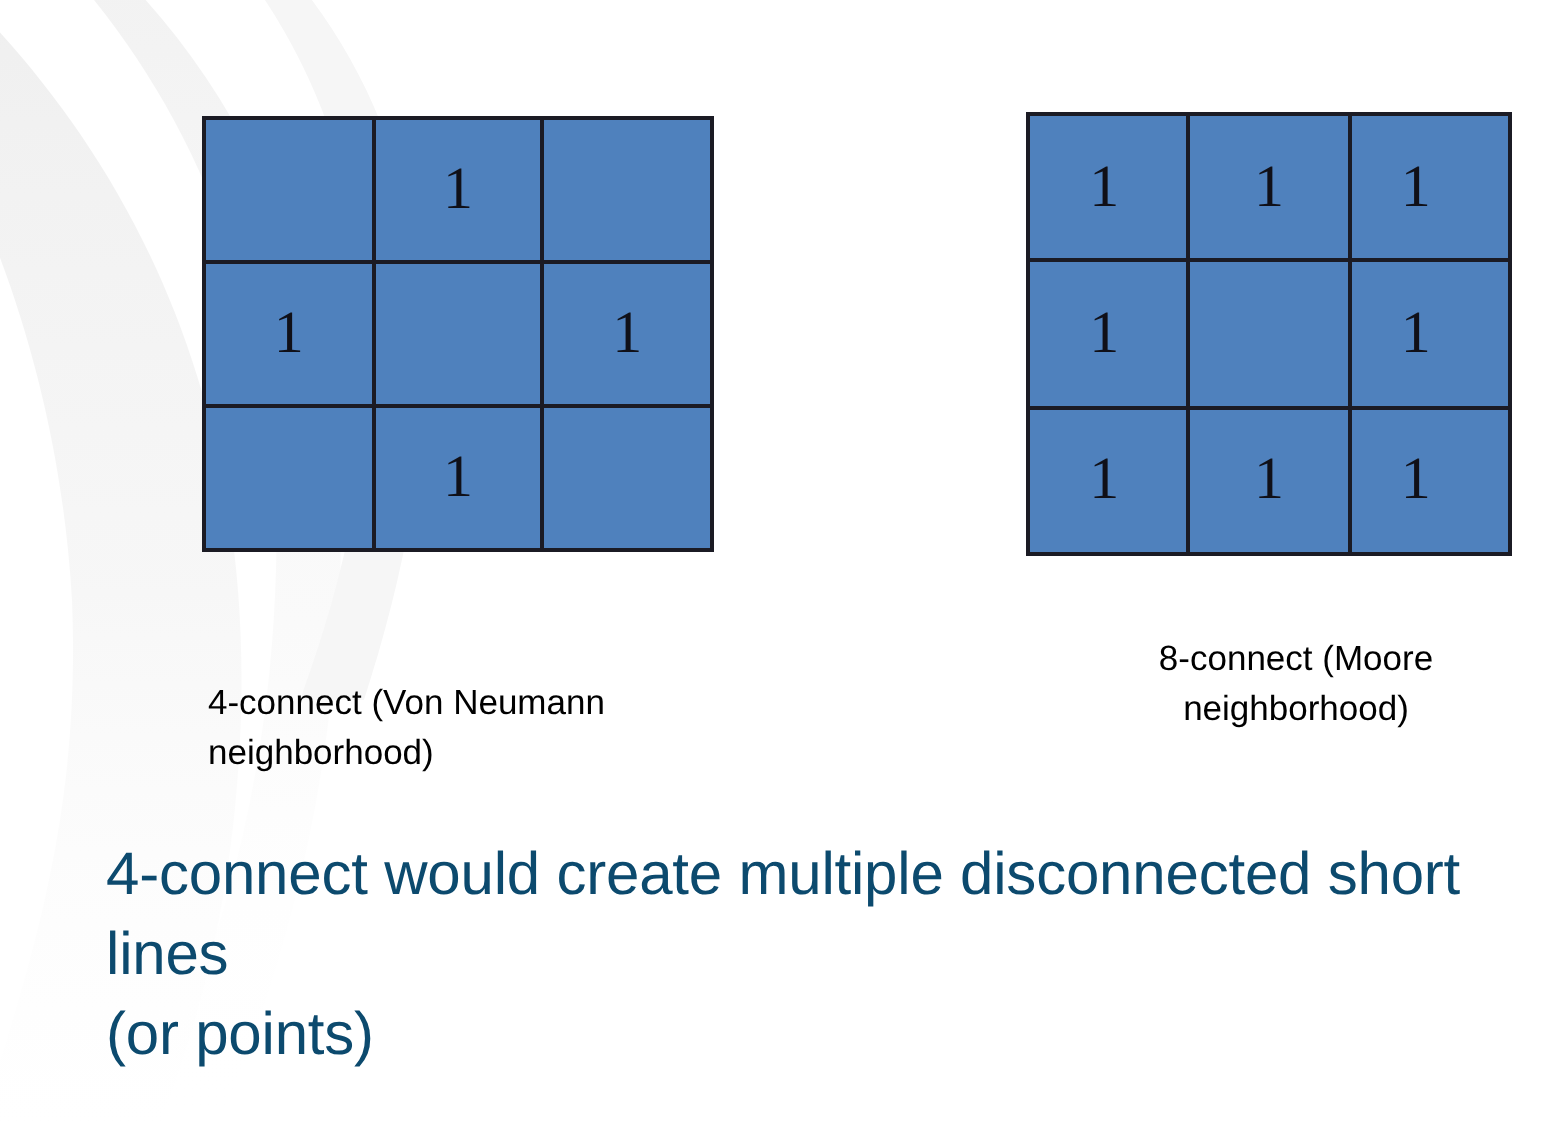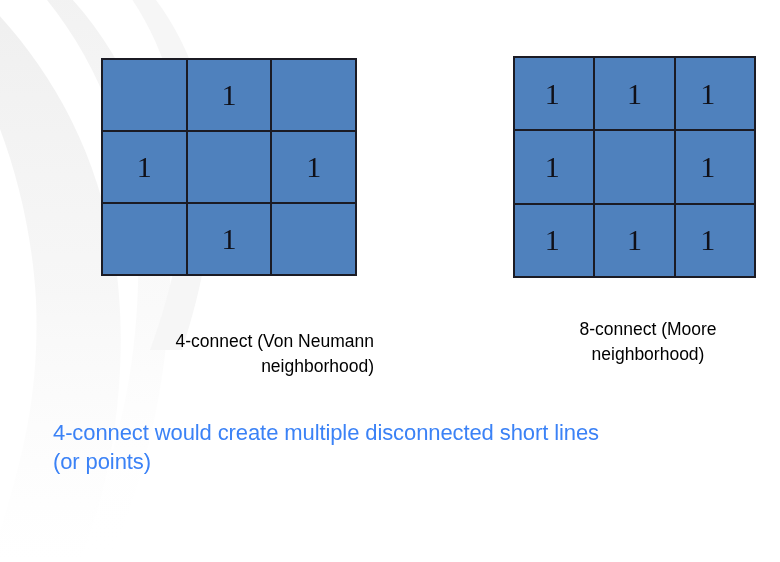--- a/index.html
+++ b/index.html
@@ -75,37 +75,36 @@
   .caption {
     position: absolute;
     font-family: "Liberation Sans", sans-serif;
     font-size: 17.5px;
     color: #000000;
     line-height: 1.42;
     white-space: pre-line;
   }
   #caption-von-neumann {
     left: 104px;
-    top: 329px;
+    top: 339px;
     width: 270px;
-    text-align: right;
   }
   #caption-moore {
     left: 528px;
     top: 317px;
     width: 240px;
     text-align: center;
   }
 
   
   .body-text {
     position: absolute;
     font-family: "Liberation Sans", sans-serif;
-    font-size: 22px;
-    color: #3b82f6;
+    font-size: 30px;
+    color: #0c4a6e;
     line-height: 1.33;
     white-space: pre-line;
     letter-spacing: -0.1px;
   }
   #body-line-1 {
     left: 53px;
     top: 418px;
     width: 700px;
   }
   #body-line-2 {

